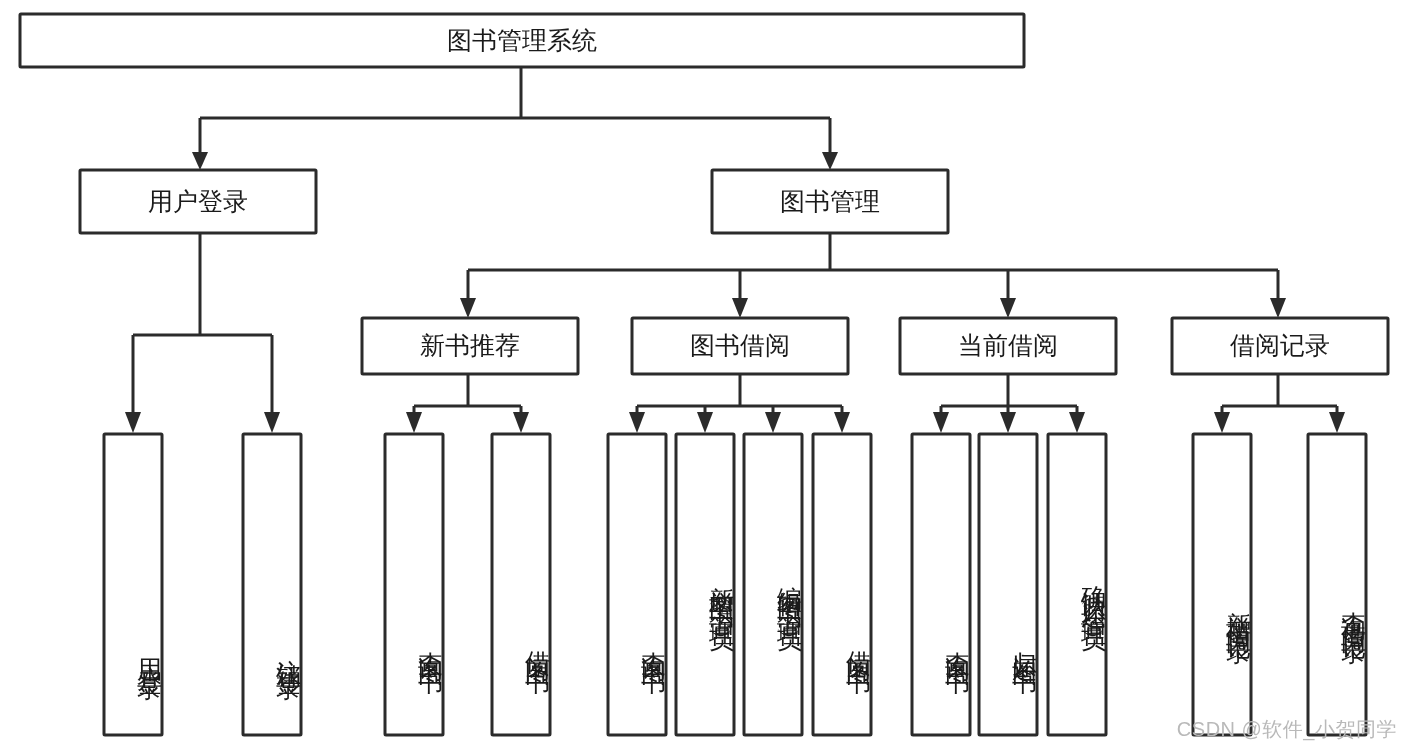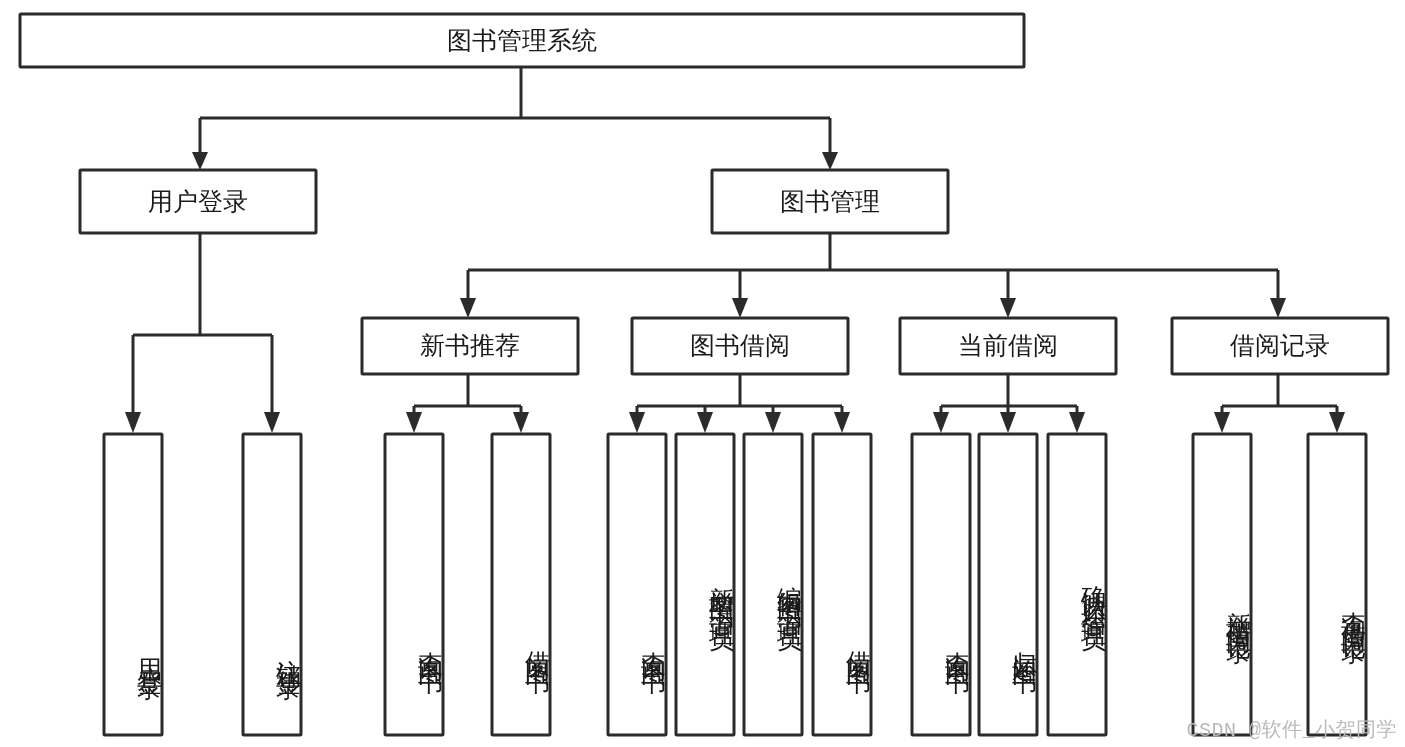--- a/index.html
+++ b/index.html
@@ -60,21 +60,21 @@
     line-height: 1.0;
     letter-spacing: 6px;
     color: #1a1a1a;
     white-space: nowrap;
     pointer-events: none;
   }
   .watermark {
     position: absolute;
     right: 8px;
     bottom: 4px;
-    font-family: Liberation Mono, monospace;
+    font-family: Liberation Sans, sans-serif;
     font-size: 20px;
     color: #b9b9b9;
     letter-spacing: 0.5px;
     white-space: nowrap;
   }
 </style>
 </head>
 <body>
 
 <div id="diagram-root">

